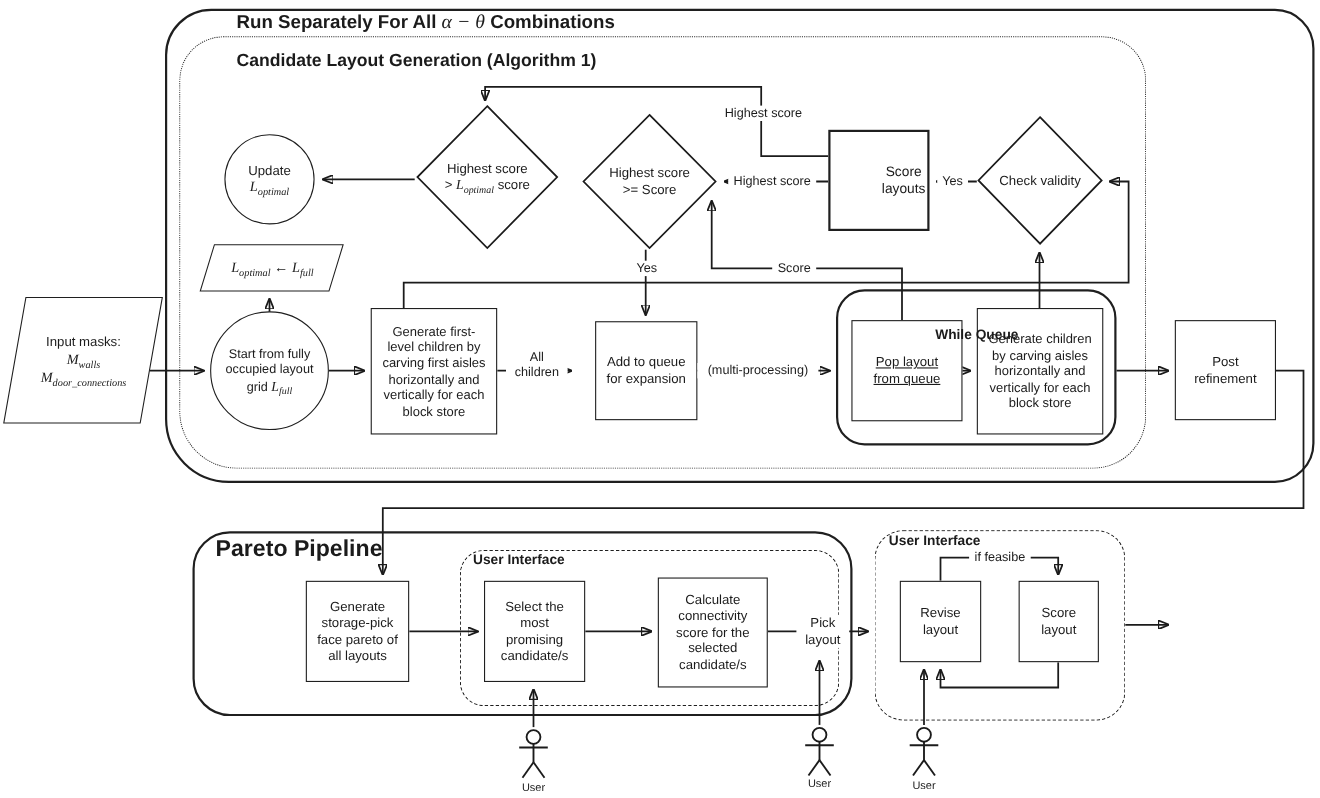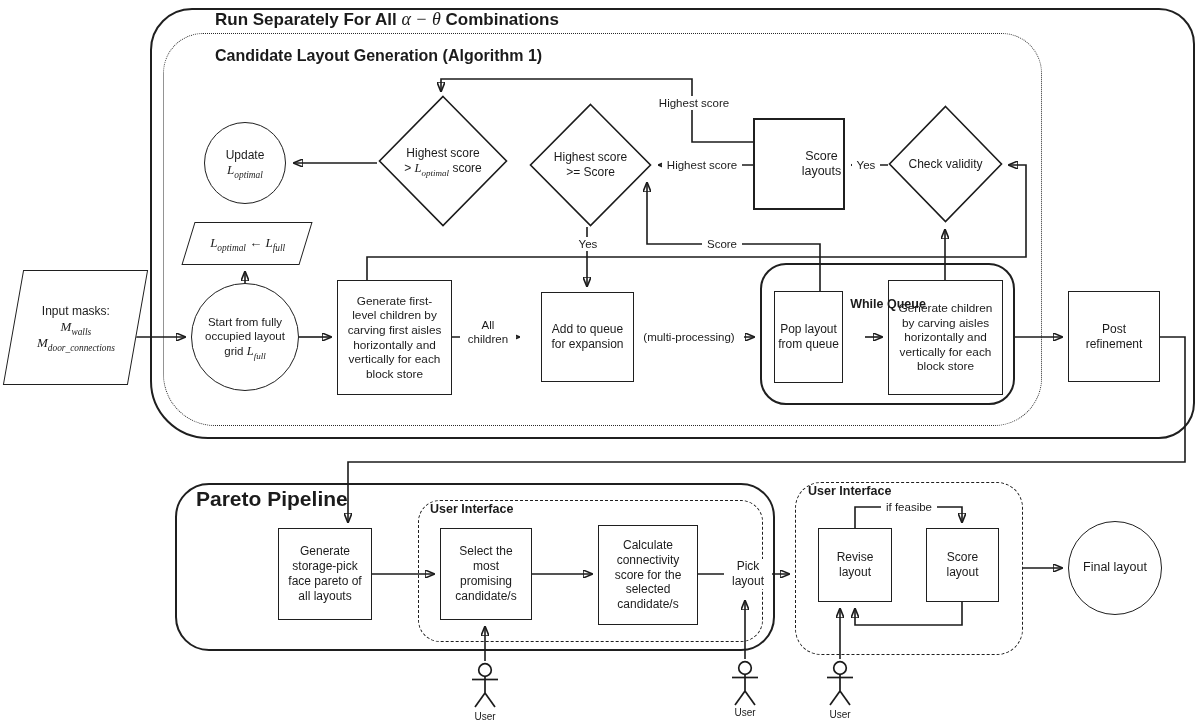--- a/index.html
+++ b/index.html
@@ -99,23 +99,20 @@
 
   <div class="node circle" style="left:191px;top:283px;width:108px;height:108px;">
     <div class="ntext" style="font-size:11.5px;">
       <span class="pre">Start from fully
 occupied layout</span><br>
       <span>grid</span>
       <span class="math" style="font-size:12.5px;"><span>L</span><sub>full</sub></span>
     </div>
   </div>
 
-  <div class="node circle" style="left:1068px;top:521px;width:94px;height:94px;">
-    <div class="ntext" style="font-size:12.5px;">Final layout</div>
-  </div>
 
   <div class="node diamond" style="left:378px;top:95px;width:130px;height:132px;">
     <svg width="130" height="132">
         <polygon points="65,1.5 128.5,66 65,130.5 1.5,66"></polygon>
       </svg>
     <div class="ntext">
       <span>Highest score</span><br>
       <span>&gt;</span>
       <span class="math" style="font-size:12.5px;"><span>L</span><sub>optimal</sub></span>
       <span>score</span>
@@ -164,21 +161,21 @@
 horizontally and
 vertically for each
 block store</div>
   </div>
 
   <div class="node rect" style="left:525px;top:292px;width:93px;height:90px;margin-left:16px;">
     <div class="ntext pre">Add to queue
 for expansion</div>
   </div>
 
-  <div class="node rect" style="left:774px;top:291px;width:69px;height:92px;">
+  <div class="node rect" style="left:774px;top:291px;width:101px;height:92px;text-decoration:underline;">
     <div class="ntext pre">Pop layout
 from queue</div>
   </div>
 
   <div class="node rect" style="left:888px;top:280px;width:115px;height:115px;">
     <div class="ntext pre" style="font-size:11.8px;">Generate children
 by carving aisles
 horizontally and
 vertically for each
 block store</div>

